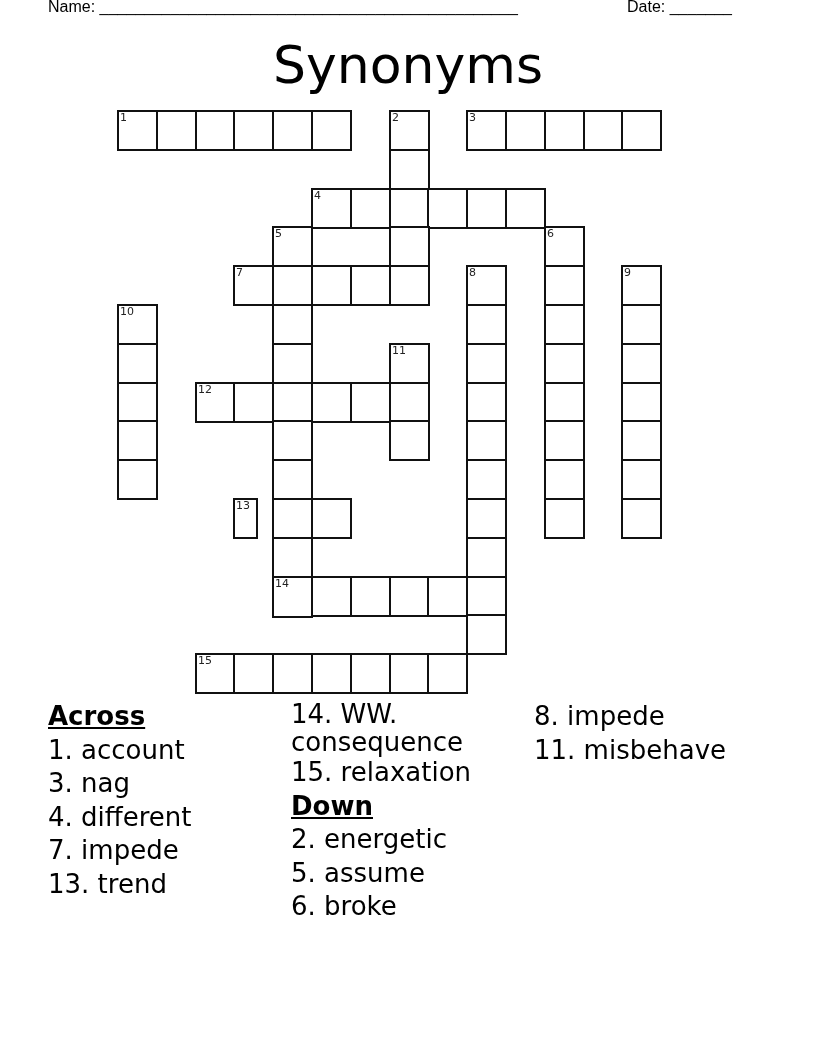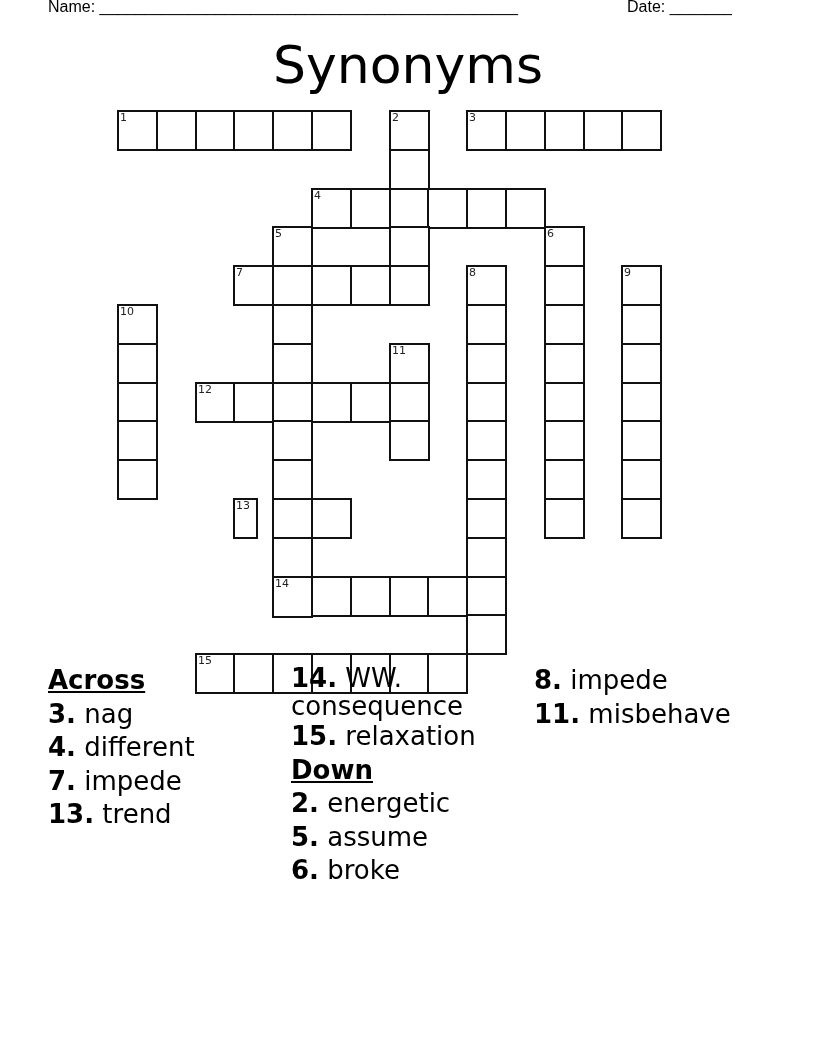--- a/index.html
+++ b/index.html
@@ -19,27 +19,27 @@
   }
   .grid { position: absolute; left: 0; top: 0; width: 816px; height: 700px; }
   .cell {
     position: absolute; box-sizing: border-box; width: 40px; height: 40px;
     border: 2px solid #111; background: #fff;
   }
   .cell .num {
     position: absolute; left: 1px; top: -1px; font-size: 11px; color: #222;
     font-family: "DejaVu Sans", sans-serif; line-height: 14px;
   }
-  .clues { position: absolute; top: 664px; font-size: 26px; line-height: 33.5px; }
+  .clues { position: absolute; top: 700px; font-size: 26px; line-height: 33.5px; }
   .col1 { left: 48px; width: 240px; }
   .col2 { left: 291px; width: 240px; }
   .col3 { left: 534px; width: 260px; }
   .clue-heading { font-weight: bold; text-decoration: underline; display: block; }
   .clue { display: block; }
-  .clue .n { font-weight: bold; }
+  .clue .n { font-weight: normal; }
   .clue.wrap { line-height: 28px; }
 </style>
 </head>
 <body>
 
 <div class="hdr hdr-name">Name: _______________________________________________</div>
 <div class="hdr hdr-date">Date: _______</div>
 
 <div class="title">Synonyms</div>
 
@@ -155,20 +155,21 @@
     <div class="cell" style="left: 233px; top: 653px; width: 41px; height: 41px;"></div>
     <div class="cell" style="left: 272px; top: 653px; width: 41px; height: 41px;"></div>
     <div class="cell" style="left: 311px; top: 653px; width: 41px; height: 41px;"></div>
     <div class="cell" style="left: 350px; top: 653px; width: 41px; height: 41px;"></div>
     <div class="cell" style="left: 389px; top: 653px; width: 41px; height: 41px;"></div>
     <div class="cell" style="left: 427px; top: 653px; width: 41px; height: 41px;"></div>
   </div>
 
 <div class="clues col1">
   <span class="clue-heading">Across</span>
+  <span class="clue"><span class="n">1.</span><span> account</span></span>
   <span class="clue"><span class="n">3.</span><span> nag</span></span>
   <span class="clue"><span class="n">4.</span><span> different</span></span>
   <span class="clue"><span class="n">7.</span><span> impede</span></span>
   <span class="clue"><span class="n">13.</span><span> trend</span></span>
 </div>
 
 <div class="clues col2">
   <span class="clue wrap"><span class="n">14.</span><span> WW. consequence</span></span>
   <span class="clue"><span class="n">15.</span><span> relaxation</span></span>
   <span class="clue-heading">Down</span>

